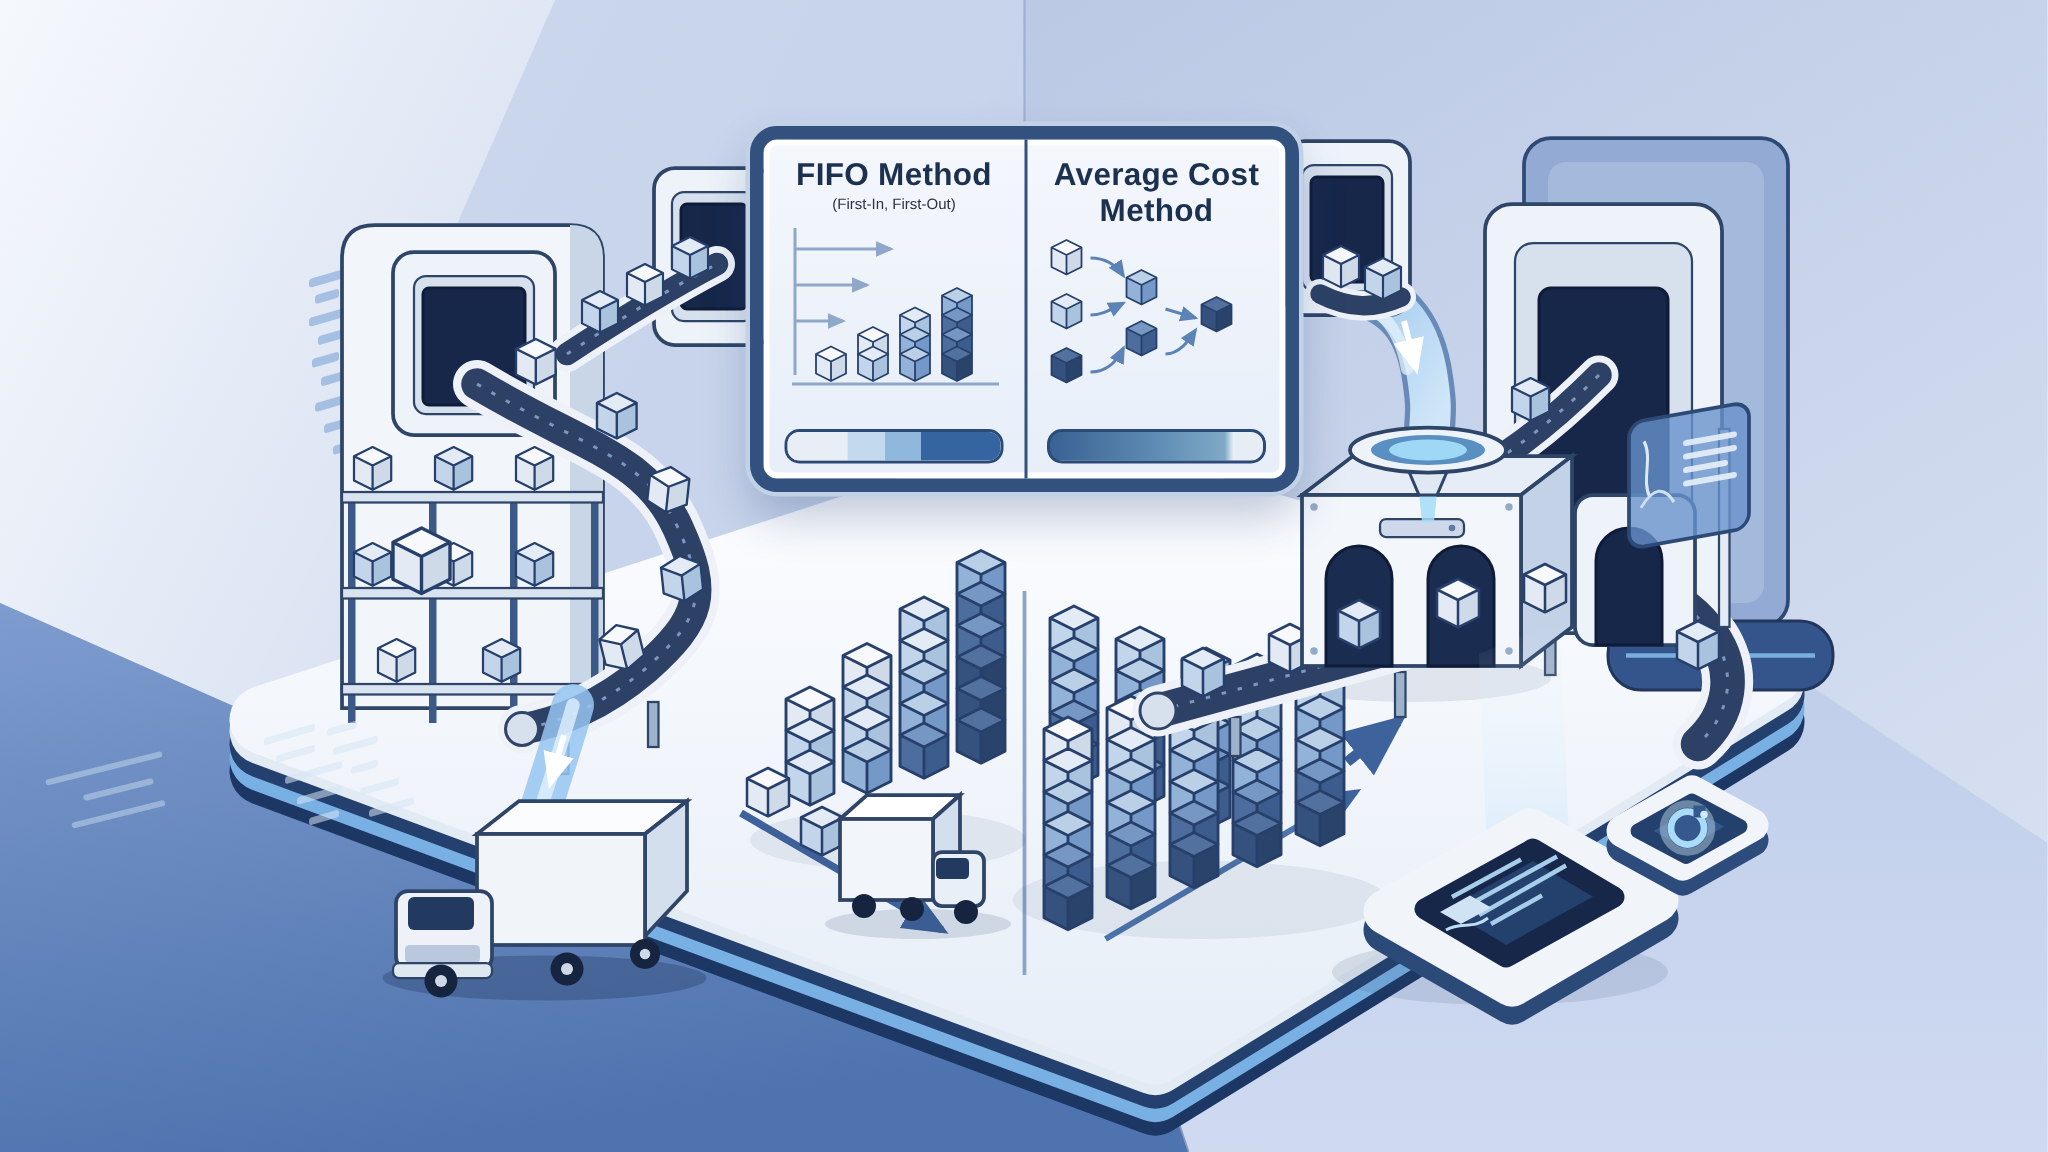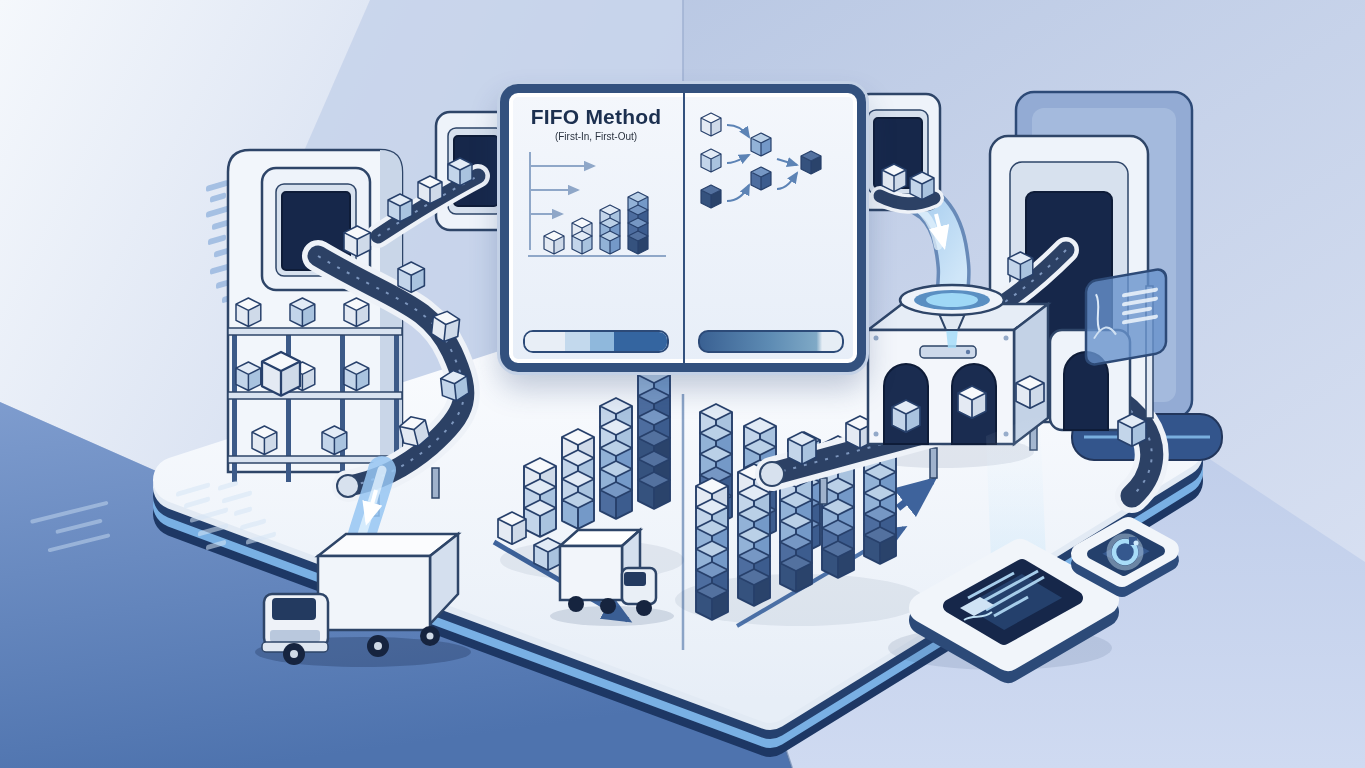--- a/index.html
+++ b/index.html
@@ -16,21 +16,21 @@
 
   .frame{fill:#eef3fa;stroke:#2e4568;stroke-width:2.5}
   .inner{fill:#d7e1ee;stroke:#2e4568;stroke-width:1.5}
   .open{fill:#16274a;stroke:#0e1c38;stroke-width:2}
   .rail{fill:none;stroke:#eef2f8;stroke-linecap:round}
   .tread{fill:none;stroke:#2c4165;stroke-linecap:round}
   .tdash{fill:none;stroke:#7d96bd;stroke-width:2;stroke-dasharray:3 8}
   .leg{fill:#9fb2cc;stroke:#2e4568;stroke-width:1.5}
 
   
-  .board{position:absolute;left:500px;top:84px;width:366px;height:288px;box-sizing:border-box;
+  .board{position:absolute;left:500px;top:84px;width:366px;height:244px;box-sizing:border-box;
     border-radius:18px;background:linear-gradient(180deg,#f4f7fc,#e7eef8);
     border:9px solid #33517e;
     box-shadow:0 0 0 3px #c3d1e6, 0 16px 30px rgba(40,70,120,.28), inset 0 0 0 4px #ffffff;}
   .board-inner{display:grid;grid-template-columns:1fr 1fr;height:100%;}
   .col{padding:12px 10px 10px;display:flex;flex-direction:column;align-items:center;}
   .col-right{border-left:2px solid #33517e;}
   .b-title{font-size:21px;font-weight:bold;color:#1c3050;text-align:center;line-height:1.12;letter-spacing:.2px;}
   .b-sub{font-size:10px;color:#2b3340;text-align:center;margin-top:2px;}
   .diag{margin:6px auto 4px;}
   .bar{height:19px;border:2px solid #2c4a78;border-radius:10px;overflow:hidden;
@@ -460,20 +460,24 @@
             <use href="#cu" class="cn" transform="translate(108,83) scale(.5)"></use>
       </svg>
       <div class="bar">
         <span class="seg1"></span>
             <span class="seg2"></span>
             <span class="seg3"></span>
             <span class="seg4"></span>
       </div>
     </div>
     <div class="col col-right">
+      <div class="b-title">
+        <div>Average Cost</div>
+        <div>Method</div>
+      </div>
       <svg class="diag" width="152" height="116" viewBox="0 0 152 116">
         <path d="M32,14 C44,14 50,20 54,26" fill="none" stroke="#5c83b5" stroke-width="2" marker-end="url(#ahM)"></path>
         <path d="M32,52 C40,52 46,48 54,44" fill="none" stroke="#5c83b5" stroke-width="2" marker-end="url(#ahM)"></path>
         <path d="M32,90 C44,90 50,82 54,74" fill="none" stroke="#5c83b5" stroke-width="2" marker-end="url(#ahM)"></path>
         <path d="M82,48 L102,54" fill="none" stroke="#5c83b5" stroke-width="2" marker-end="url(#ahM)"></path>
         <path d="M82,78 C92,78 98,68 102,62" fill="none" stroke="#5c83b5" stroke-width="2" marker-end="url(#ahM)"></path>
         <use href="#cu" class="cw" transform="translate(6,2) scale(.5)"></use>
         <use href="#cu" class="cl" transform="translate(6,38) scale(.5)"></use>
         <use href="#cu" class="cn" transform="translate(6,74) scale(.5)"></use>
         <use href="#cu" class="cm" transform="translate(56,22) scale(.5)"></use>

